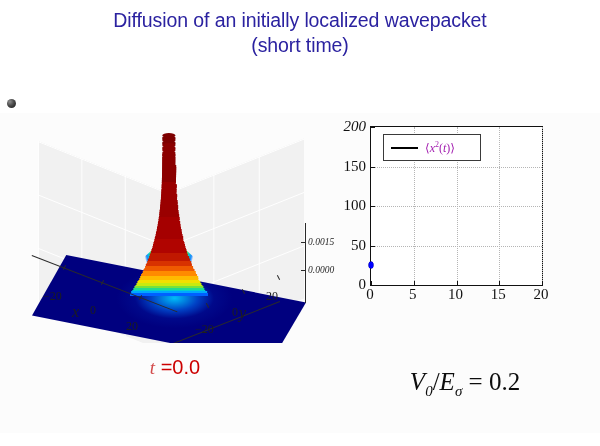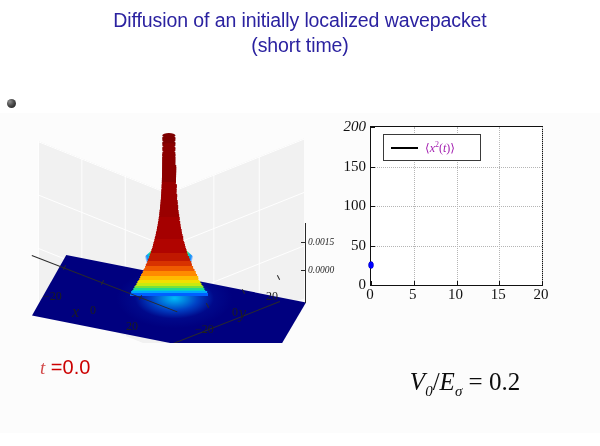--- a/index.html
+++ b/index.html
@@ -311,20 +311,21 @@
     border-radius: 50%;
     transform: translate(-50%, -50%);
   }
 
   
   #caption-t {
     position: absolute;
     left: 40px;
     top: 356px;
     width: 270px;
+    text-align: center;
     color: #cc0000;
     font-size: 20px;
     font-family: "Liberation Sans", sans-serif;
   }
   #caption-t .mvar {
     font-family: "Liberation Serif", serif;
     font-style: italic;
     font-size: 19px;
     color: #d24a4a;
   }

